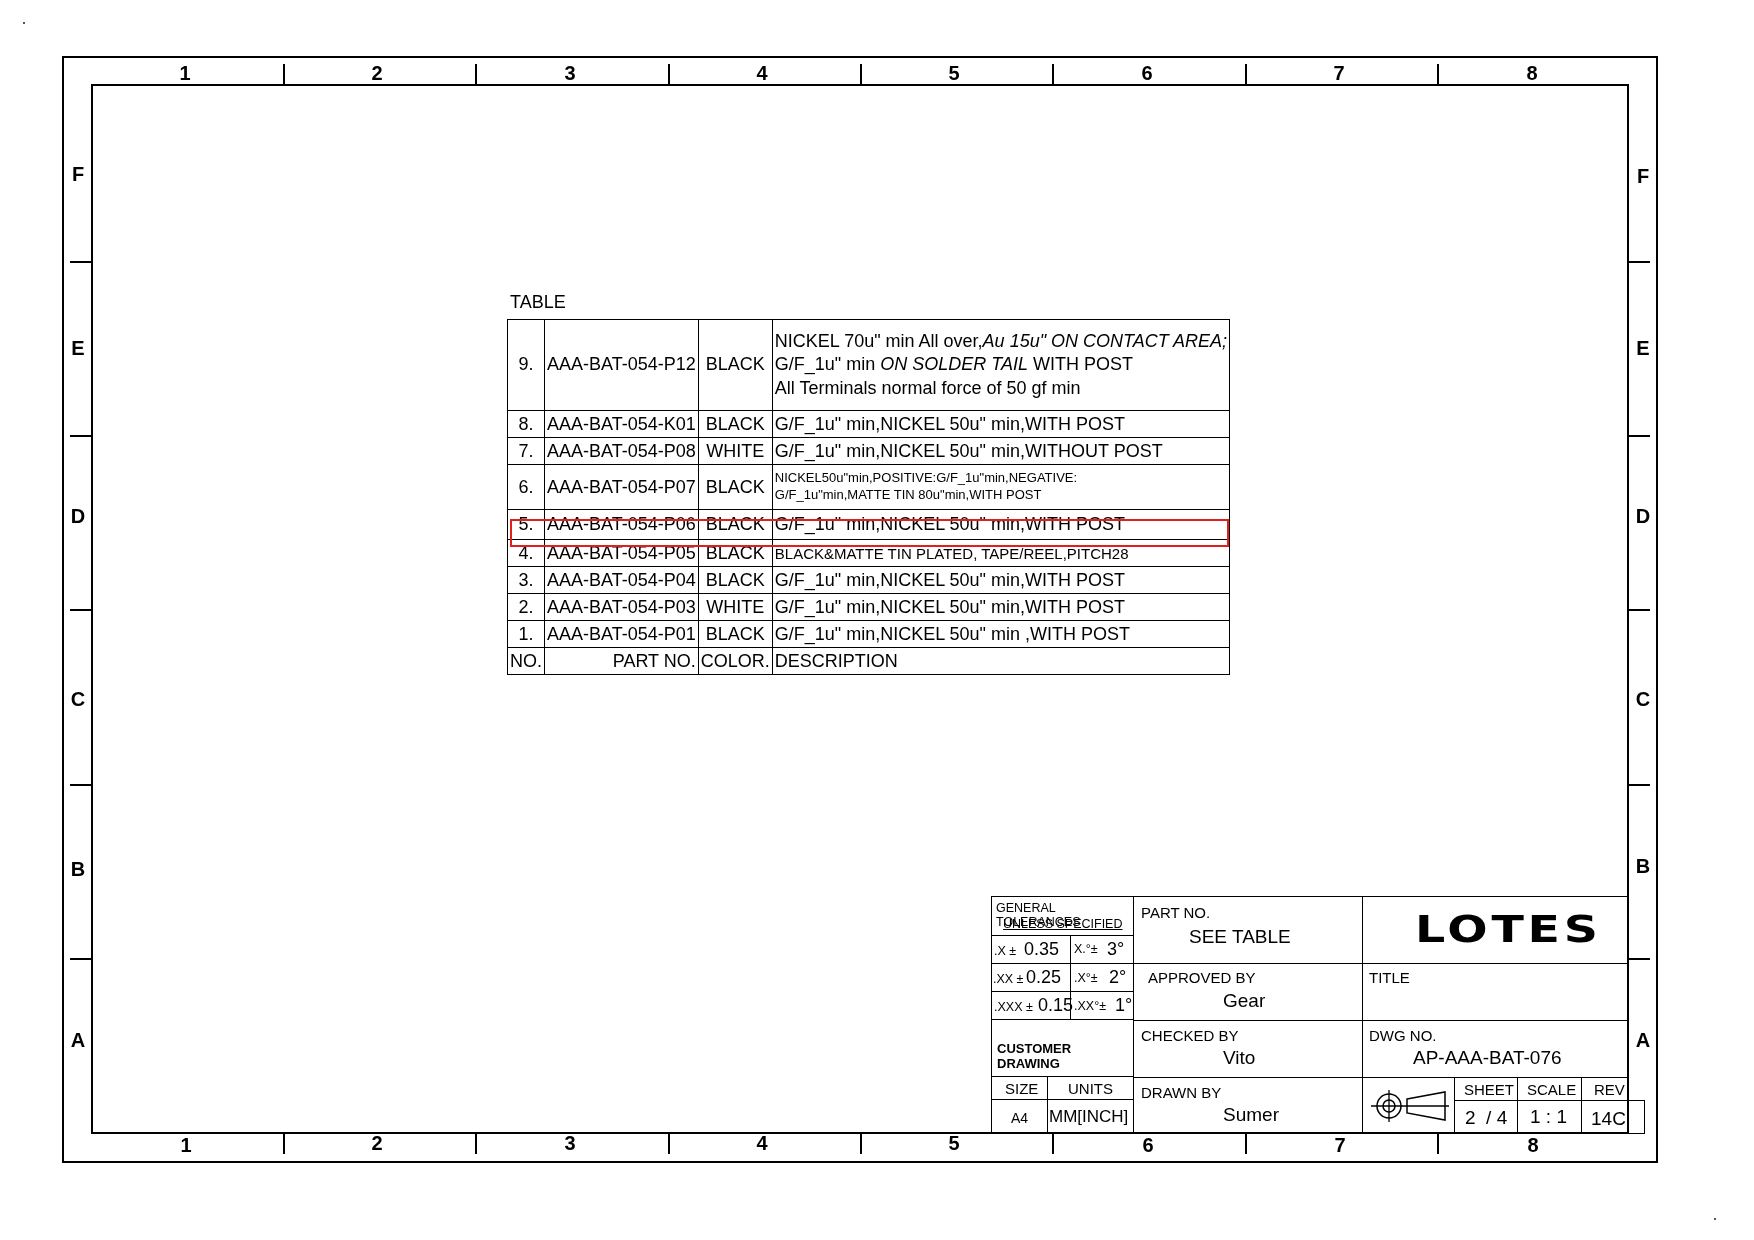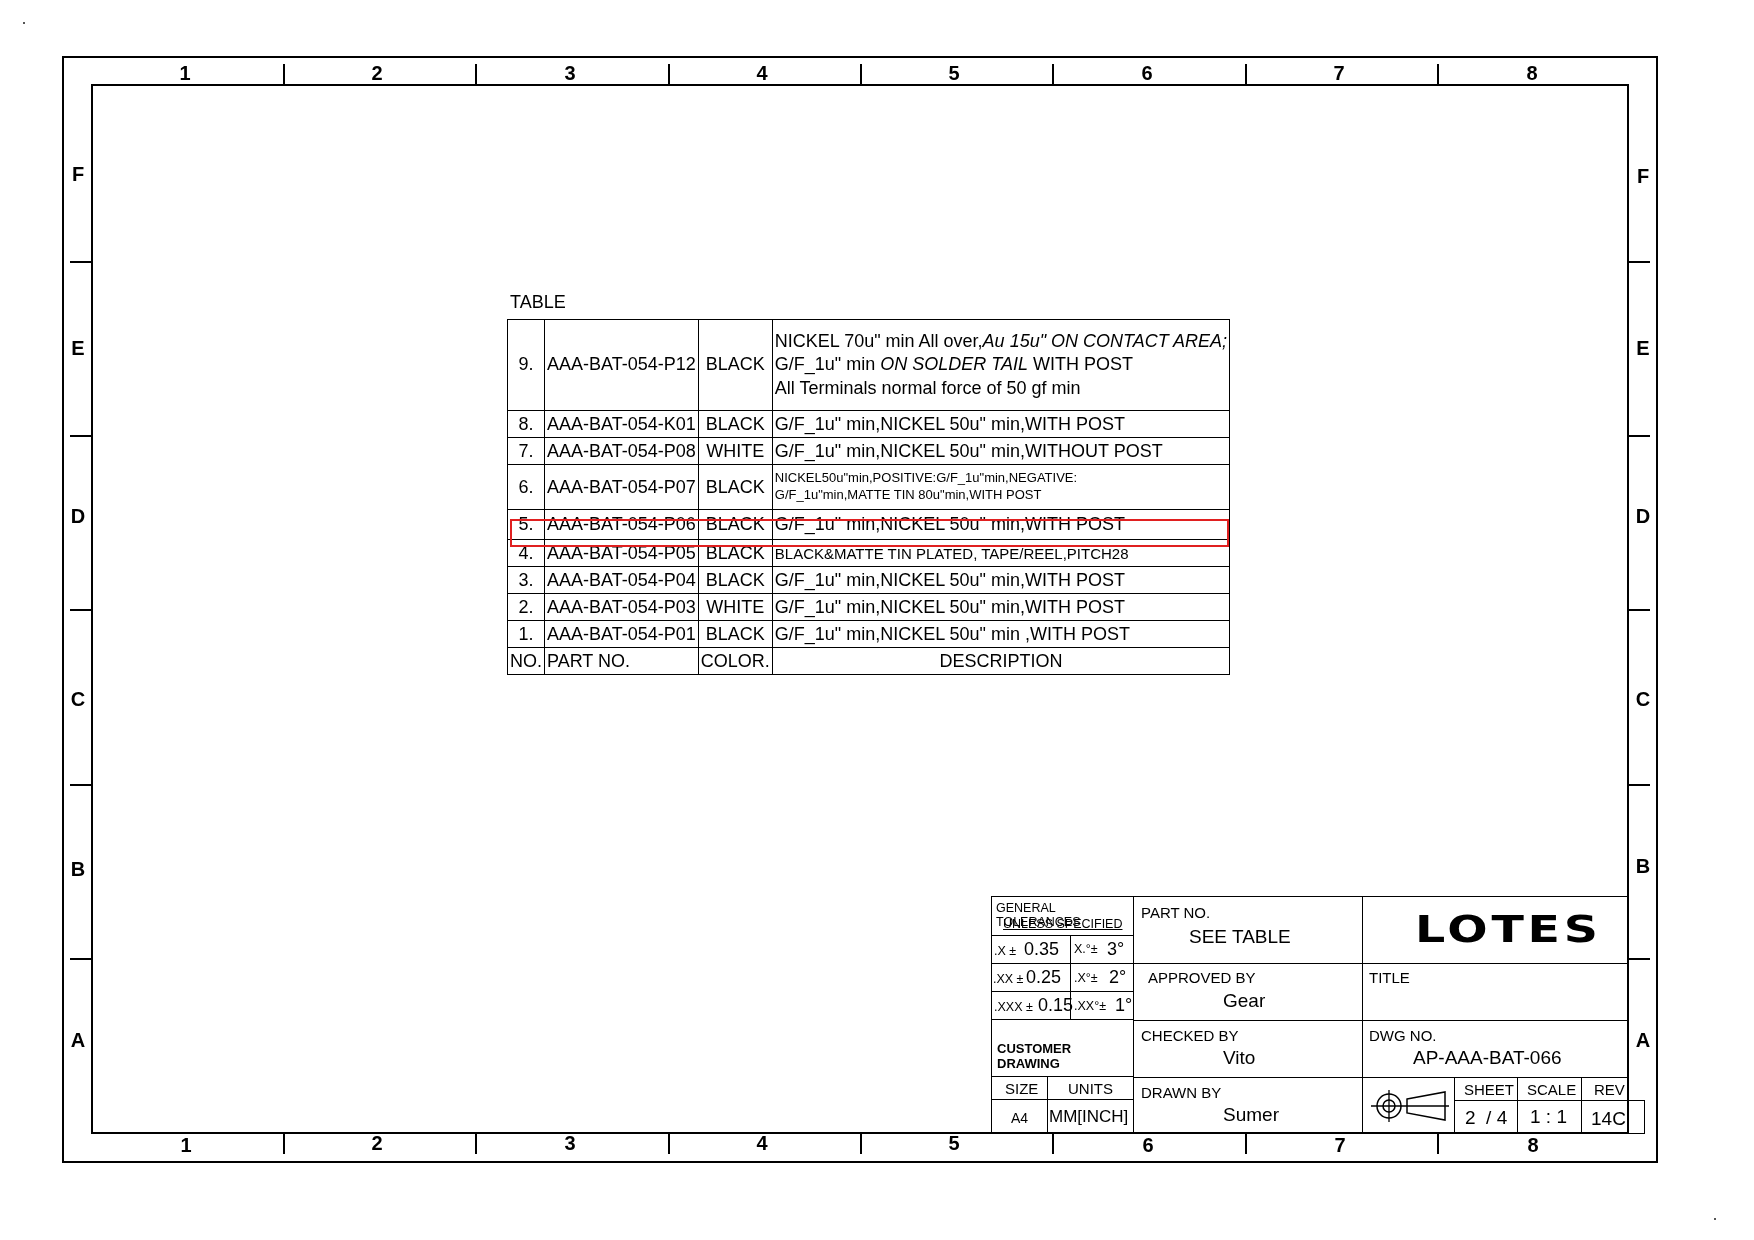--- a/index.html
+++ b/index.html
@@ -18,21 +18,21 @@
   table.bom { position:absolute; left:507px; top:319px; border-collapse:collapse; width:721px; font-size:18px; }
   table.bom td { border:1.5px solid #000; padding:0 2px; vertical-align:middle; white-space:nowrap; }
   table.bom td.no { width:32px; text-align:center; }
   table.bom td.part { width:146px; text-align:center; }
   table.bom td.color { width:60px; text-align:center; }
   table.bom td.desc { text-align:left; }
   table.bom tr.r-big td { height:90px; line-height:1.28; }
   table.bom tr.r td { height:26px; }
   table.bom tr.r-mid td { height:44px; }
   table.bom td.small { font-size:13px; line-height:1.3; }
-  table.bom tr.head td { height:26px; text-align:left; }
+  table.bom tr.head td { height:26px; text-align:right; }
   .sel-box { position:absolute; left:510px; top:519px; width:719px; height:28px; border:2px solid #e02020; box-sizing:border-box; pointer-events:none; }
 
   .tb { position:absolute; border:1.5px solid #000; box-sizing:border-box; }
   .tb-label { position:absolute; font-size:15px; }
   .tb-val { position:absolute; font-size:19px; }
   .tiny { font-size:12.5px; }
   .logo { position:absolute; font-family:"DejaVu Sans", sans-serif; font-weight:900; font-size:38px; letter-spacing:3px; transform:scaleX(1.25); transform-origin:left; }
 </style>
 </head>
 <body>
@@ -167,21 +167,21 @@
   <tr class="r">
     <td class="no">1.</td>
     <td class="part">AAA-BAT-054-P01</td>
     <td class="color">BLACK</td>
     <td class="desc">G/F_1u" min,NICKEL 50u" min ,WITH POST</td>
   </tr>
   <tr class="head">
     <td class="no">NO.</td>
     <td class="part">PART NO.</td>
     <td class="color">COLOR.</td>
-    <td style="text-align:center;">DESCRIPTION</td>
+    <td style="text-align:left;">DESCRIPTION</td>
   </tr>
 </tbody>
   </table>
 <div class="sel-box"></div>
 
 <div>
 
   <div class="tb" style="left:991px;top:896px;width:143px;height:68px;">
     <div class="tb-label tiny" style="left:4px;top:4px;">GENERAL TOLERANCES</div>
     <div class="tb-label tiny" style="left:11px;top:20px;text-decoration:underline;">UNLESS  SPECIFIED</div>
@@ -244,21 +244,21 @@
   </div>
 
   <div class="tb" style="left:1362px;top:896px;width:267px;height:68px;">
     <span class="logo" style="left:52px;top:10px;">LOTES</span>
   </div>
   <div class="tb" style="left:1362px;top:963px;width:267px;height:58px;">
     <span class="tb-label" style="left:6px;top:5px;">TITLE</span>
   </div>
   <div class="tb" style="left:1362px;top:1020px;width:267px;height:58px;">
     <span class="tb-label" style="left:6px;top:6px;">DWG NO.</span>
-    <span class="tb-val" style="left:50px;top:26px;">AP-AAA-BAT-066</span>
+    <span class="tb-val" style="left:50px;top:26px;">AP-AAA-BAT-076</span>
   </div>
   <div class="tb" style="left:1362px;top:1077px;width:93px;height:57px;">
     <svg style="position:absolute;left:6px;top:10px;" width="82" height="36" viewBox="0 0 82 36">
       <circle cx="20" cy="18" r="12" fill="none" stroke="#000" stroke-width="1.5"></circle>
       <circle cx="20" cy="18" r="6" fill="none" stroke="#000" stroke-width="1.5"></circle>
       <line x1="2" y1="18" x2="80" y2="18" stroke="#000" stroke-width="1.3"></line>
       <line x1="20" y1="2" x2="20" y2="34" stroke="#000" stroke-width="1.3"></line>
       <polygon points="38,11 76,4 76,32 38,25" fill="none" stroke="#000" stroke-width="1.5"></polygon>
     </svg>
   </div>

